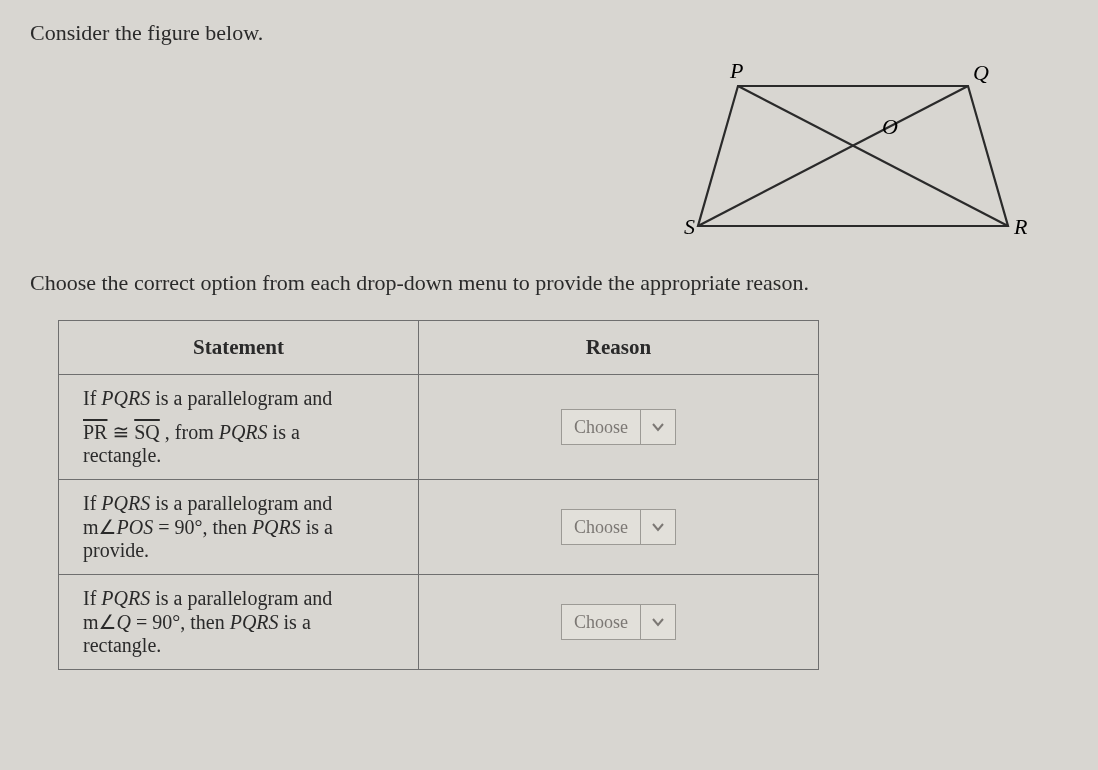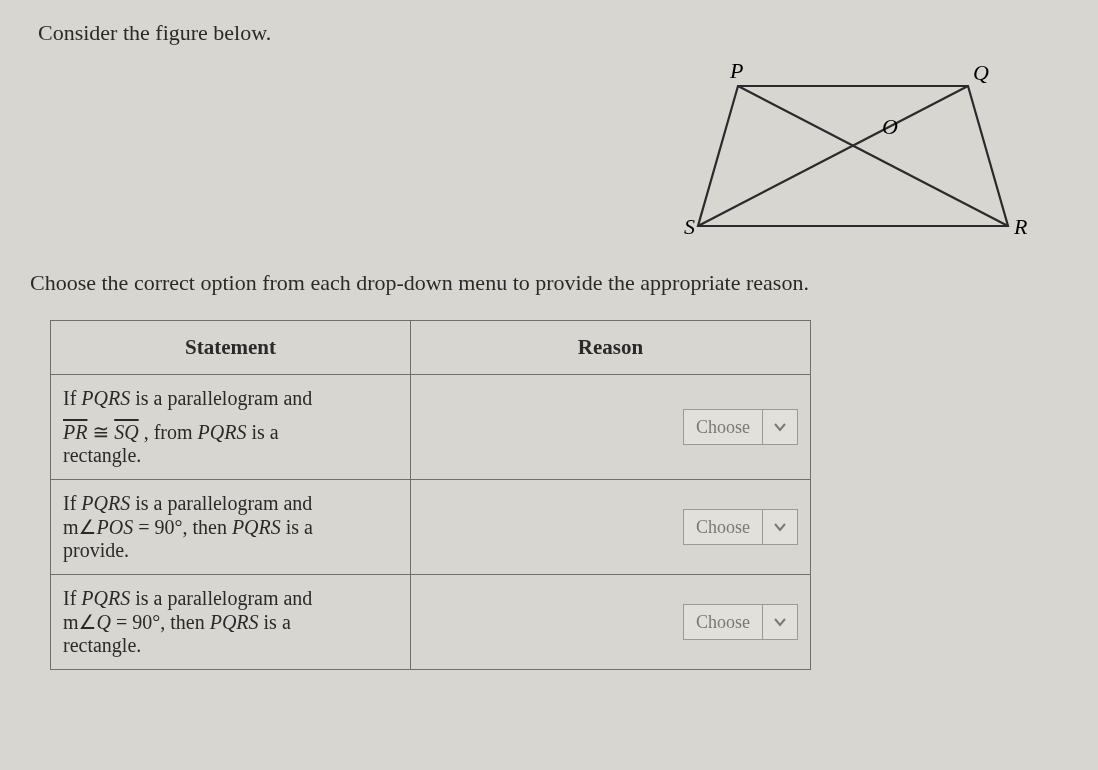--- a/index.html
+++ b/index.html
@@ -3,63 +3,63 @@
   <meta charset="utf-8">
   <style>
     * { box-sizing: border-box; margin: 0; padding: 0; }
     body {
       font-family: Georgia, 'Times New Roman', serif;
       background: #d8d6d1;
       padding: 20px 30px;
       color: #2a2a2a;
       font-size: 20px;
     }
-    .prompt-line { margin-bottom: 8px; font-size: 22px; margin-left: 8px; }
+    .prompt-line { margin-bottom: 8px; font-size: 22px; }
     .figure-area {
       display: flex;
       justify-content: flex-end;
       padding-right: 40px;
       margin: 10px 0 10px 0;
     }
     .figure-svg { width: 360px; height: 190px; }
     .instruction { font-size: 22px; margin: 24px 0 24px 0; }
     table.proof {
       border-collapse: collapse;
-      margin-left: 20px;
+      margin-left: 28px;
       background: transparent;
     }
     table.proof th, table.proof td {
       border: 1.5px solid #6f6f6f;
-      padding: 12px 12px;
+      padding: 12px 24px;
       vertical-align: middle;
       font-size: 20px;
     }
     table.proof th {
       font-weight: bold;
       text-align: center;
       background: transparent;
       font-size: 21px;
       padding: 14px 16px;
     }
     .col-statement { width: 360px; }
-    .col-reason { width: 400px; text-align: right; }
+    .col-reason { width: 400px; text-align: center; }
     .chooser {
       display: inline-flex;
       align-items: center;
       border: 1.5px solid #9c9a95;
       background: #e2e0da;
       cursor: pointer;
       font-size: 18px;
       color: #7c7874;
       height: 36px;
     }
     .chooser .ch-label { padding: 4px 12px; }
     .chooser .ch-sep { width: 1px; background: #9c9a95; height: 100%; }
     .chooser .ch-arrow { padding: 0 10px; display:flex; align-items:center; }
-    .overline { text-decoration: overline; font-style: italic; }
+    .overline { text-decoration: overline; }
     .ital { font-style: italic; }
     .angle { font-style: normal; }
   </style>
 </head>
 <body>
 
 <div class="prompt-line">Consider the figure below.</div>
 
 <div class="figure-area">
   <svg class="figure-svg" viewBox="0 0 360 190">

